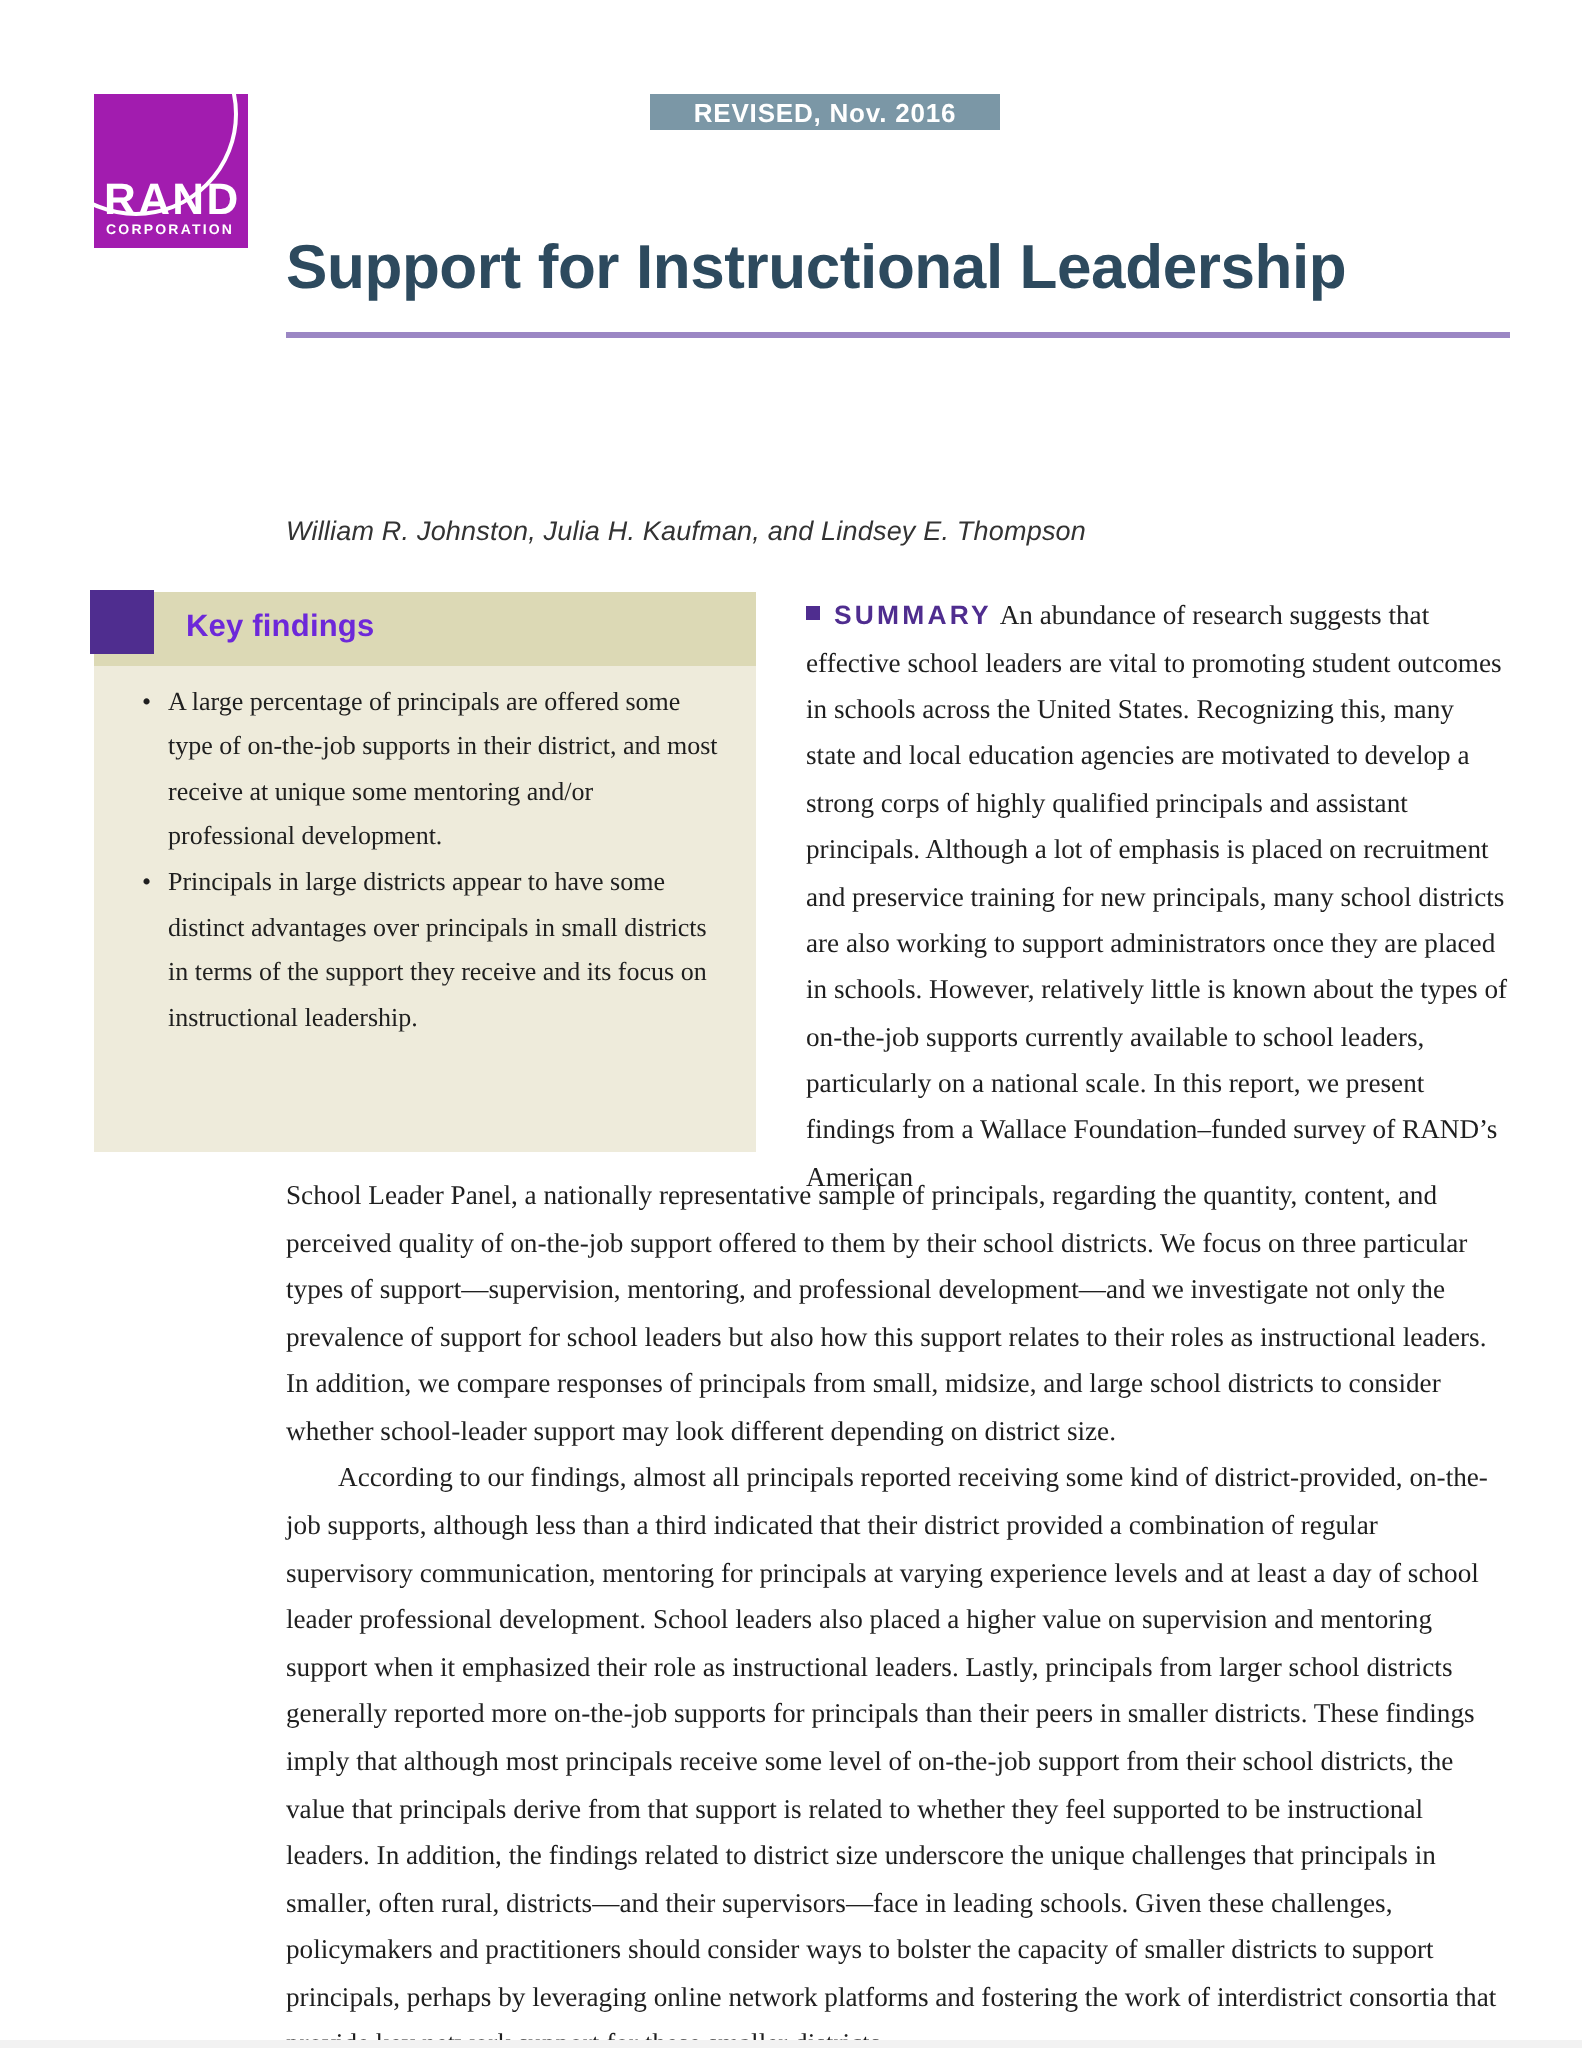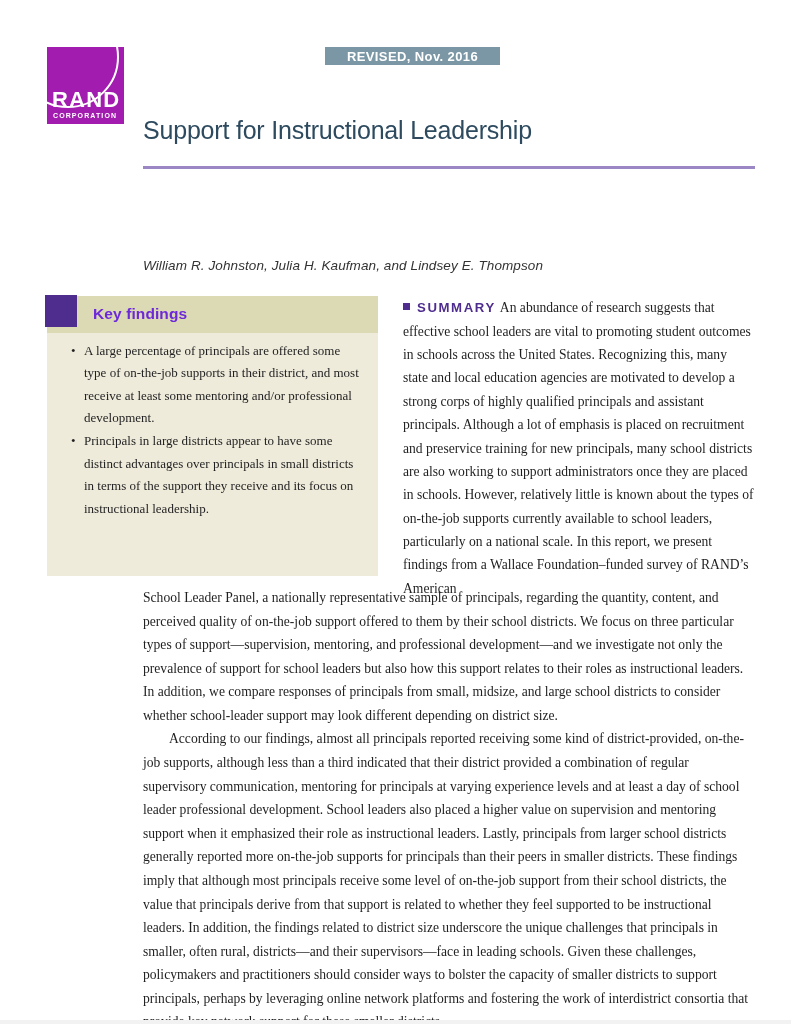--- a/index.html
+++ b/index.html
@@ -87,22 +87,22 @@
   }
 
   
   .title {
     position: absolute;
     left: 143px;
     top: 117px;
     width: 620px;
     color: #2d4a5e;
     font-family: "Liberation Sans", sans-serif;
-    font-weight: normal;
-    font-size: 25px;
+    font-weight: bold;
+    font-size: 31px;
     letter-spacing: -0.2px;
     line-height: 1.1;
   }
   .title-rule {
     position: absolute;
     left: 143px;
     top: 166px;
     width: 612px;
     height: 3px;
     background: #9b87c4;
@@ -255,21 +255,21 @@
   <div class="title">Support for Instructional Leadership</div>
   <div class="title-rule"></div>
   <div class="authors">William R. Johnston, Julia H. Kaufman, and Lindsey E. Thompson</div>
 
   <div class="kf-box">
     <div class="kf-header">
       <div class="kf-square"></div>
       <div class="kf-title">Key findings</div>
     </div>
     <ul class="kf-list">
-      <li>A large percentage of principals are offered some type of on-the-job supports in their district, and most receive at least some mentoring and/or professional development.</li>
+      <li>A large percentage of principals are offered some type of on-the-job supports in their district, and most receive at unique some mentoring and/or professional development.</li>
       <li>Principals in large districts appear to have some distinct advantages over principals in small districts in terms of the support they receive and its focus on instructional leadership.</li>
     </ul>
   </div>
 
   <div class="summary-col">
     <span class="summary-bullet"></span><span class="summary-label">SUMMARY</span><span>An abundance of research suggests that effective school leaders are vital to promoting student outcomes in schools across the United States. Recognizing this, many state and local education agencies are motivated to develop a strong corps of highly qualified principals and assistant principals. Although a lot of emphasis is placed on recruitment and preservice training for new princi­pals, many school districts are also working to support administrators once they are placed in schools. However, relatively little is known about the types of on-the-job sup­ports currently available to school leaders, particularly on a national scale. In this report, we present findings from a Wallace Foundation–funded survey of RAND’s American</span>
   </div>
 
   <div class="flow-text">
     <p>School Leader Panel, a nationally representative sample of principals, regarding the quantity, content, and perceived quality of on-the-job support offered to them by their school districts. We focus on three particular types of support—supervision, mentoring, and professional development—and we investigate not only the prevalence of support for school leaders but also how this support relates to their roles as instructional leaders. In addition, we compare responses of principals from small, midsize, and large school districts to consider whether school-leader support may look different depending on district size.</p>

